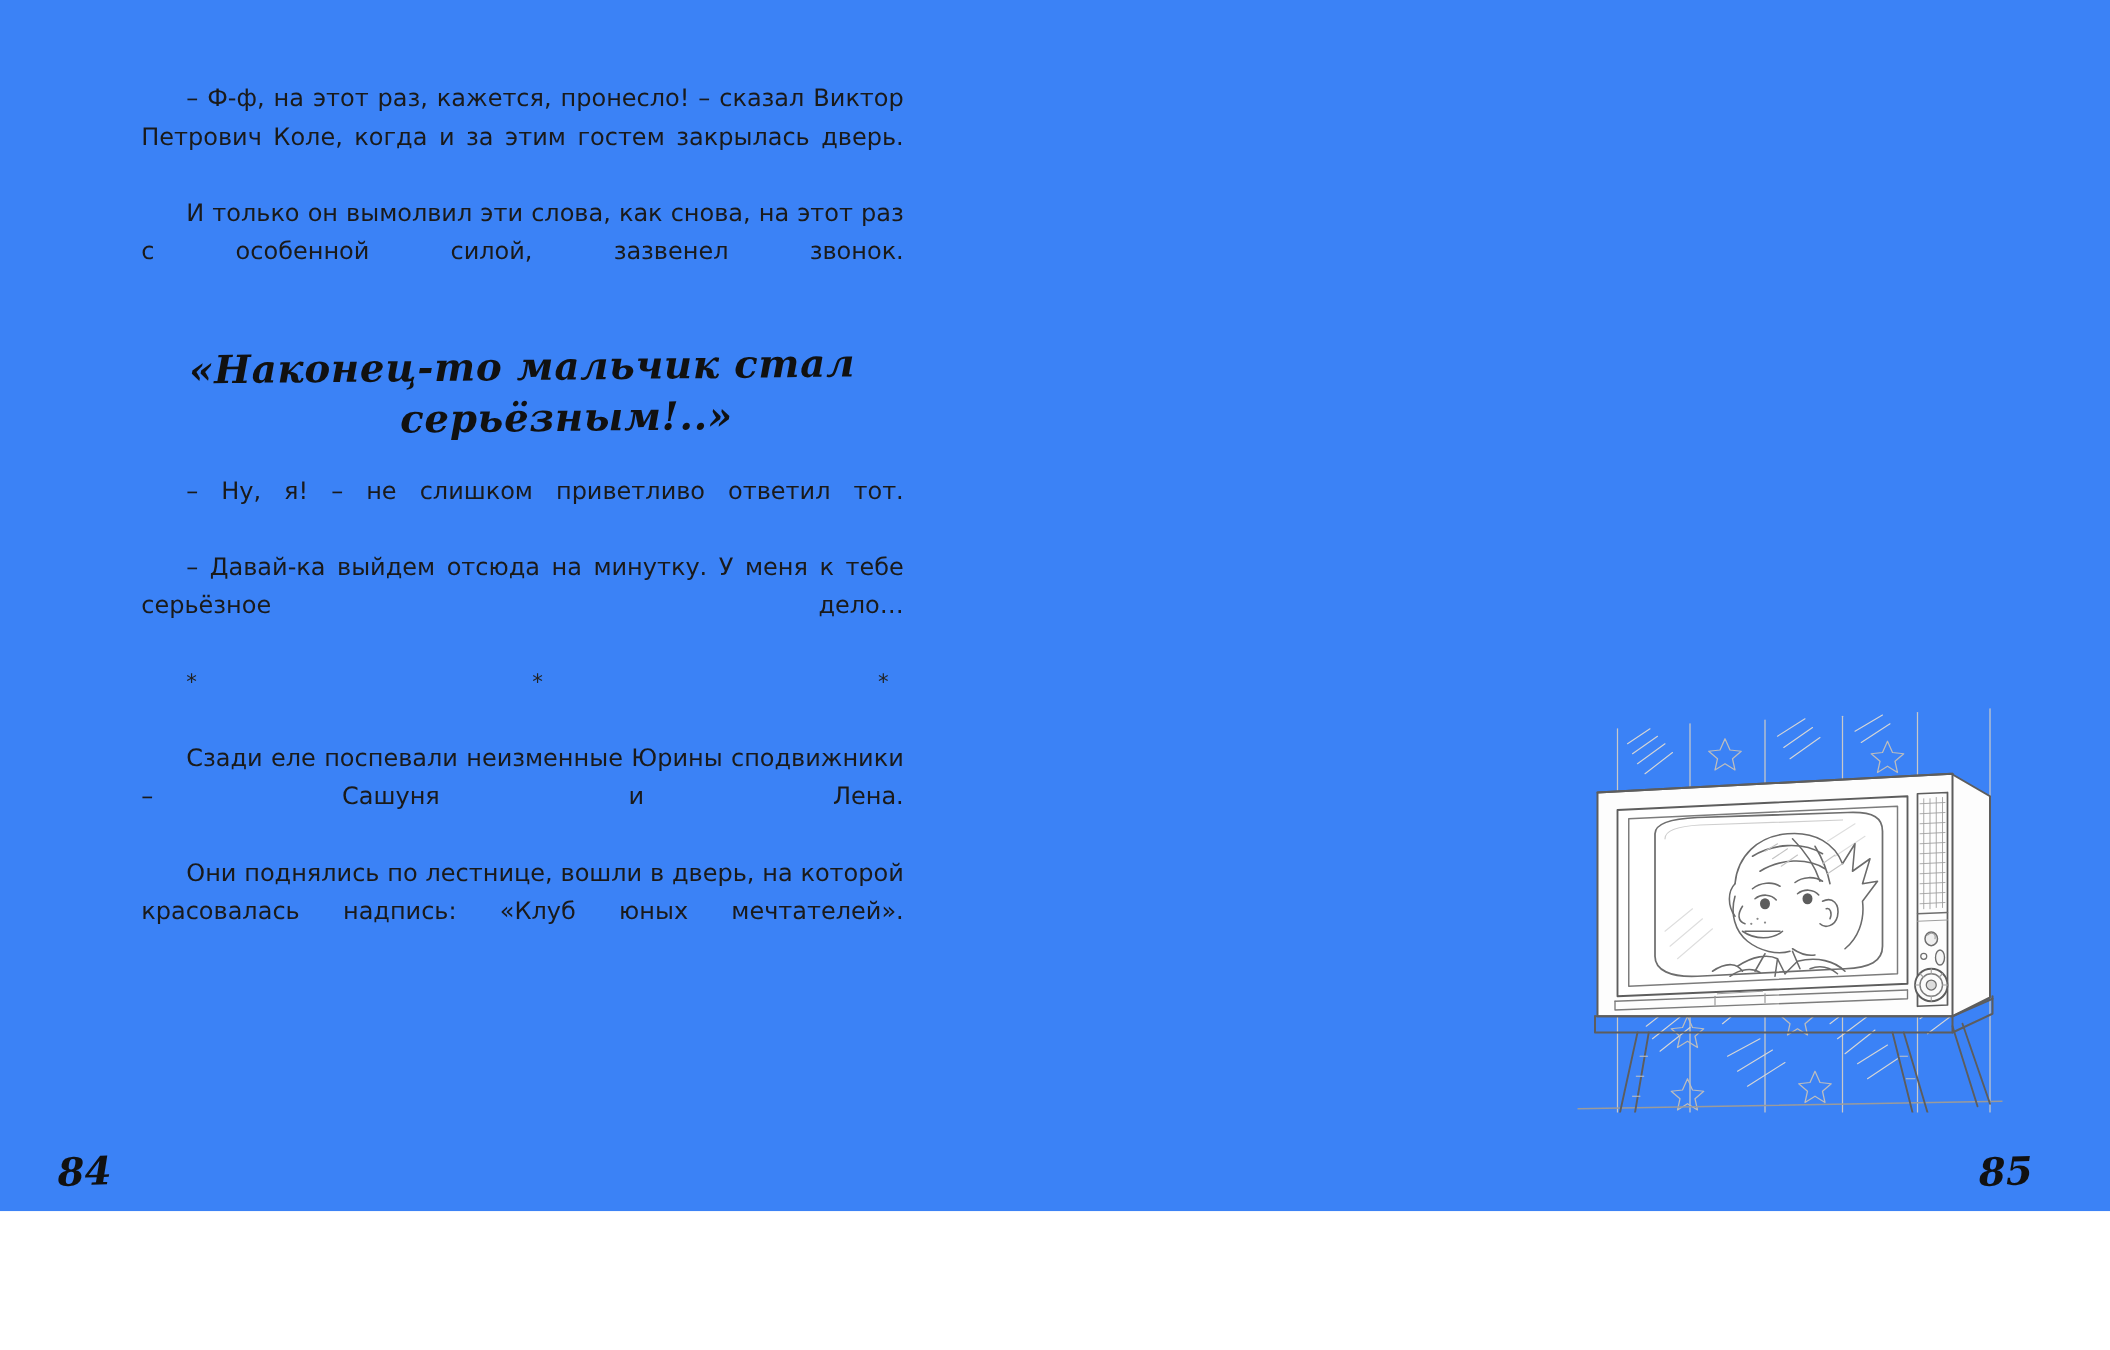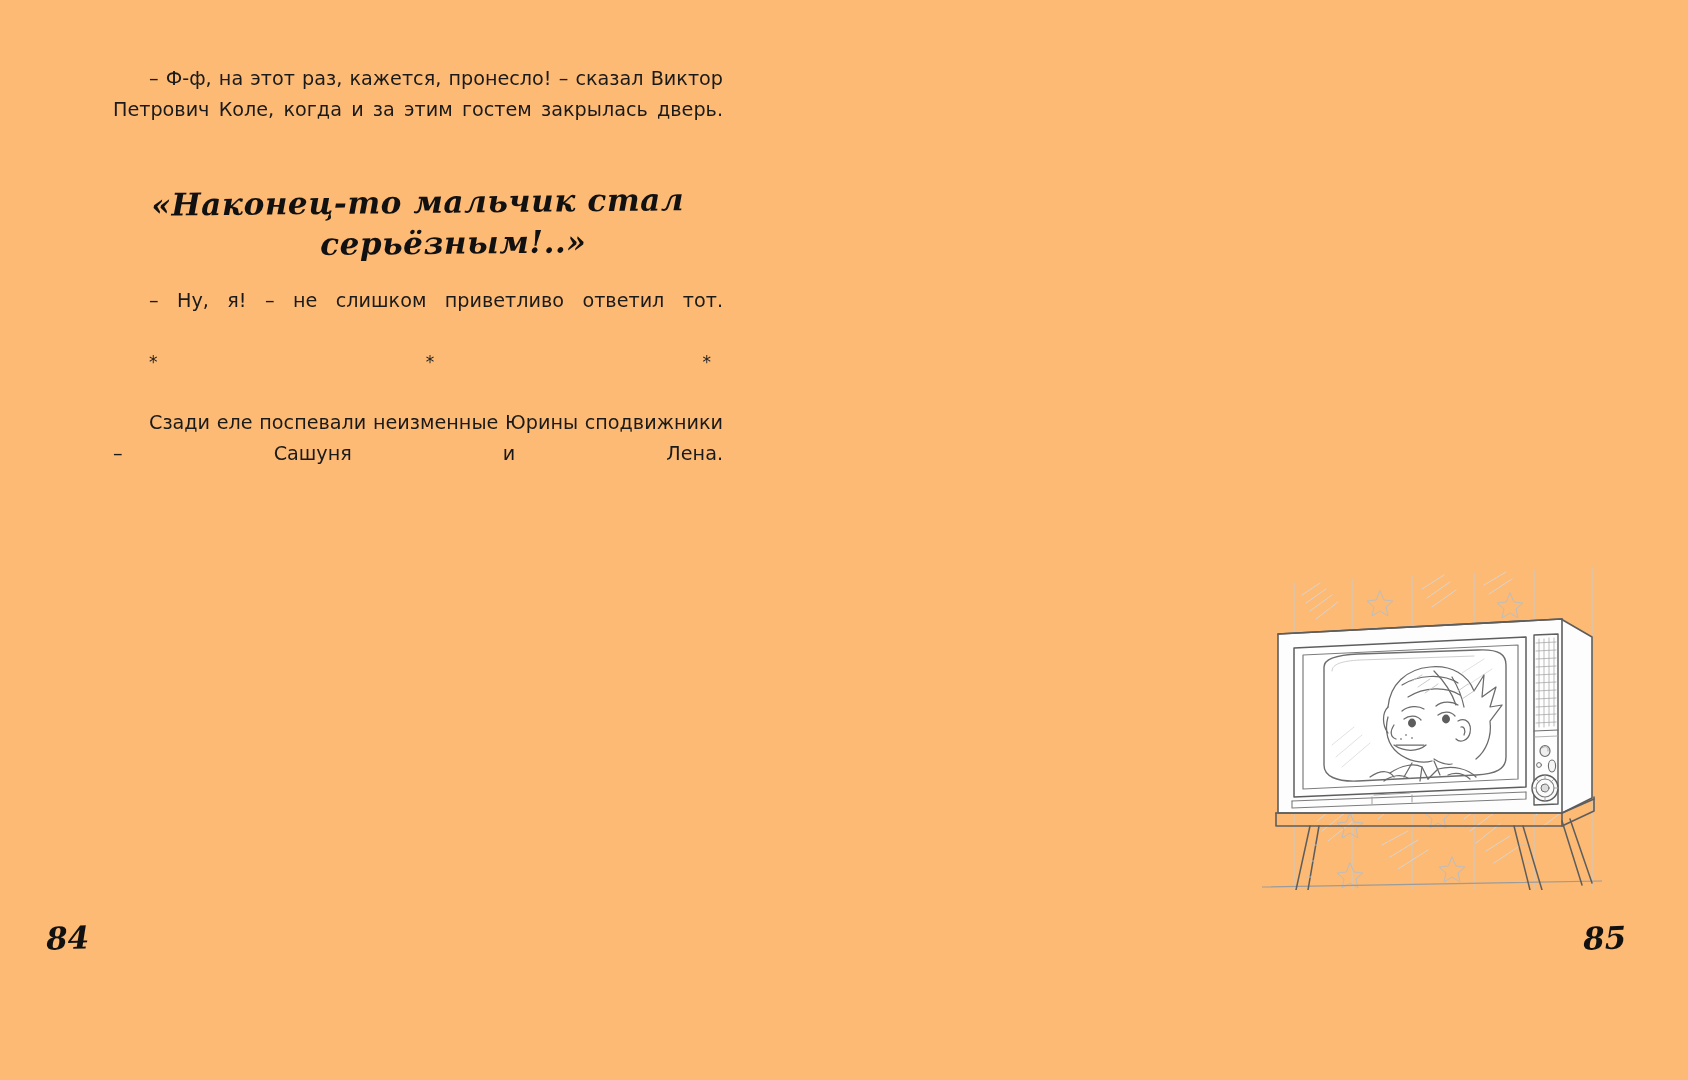--- a/index.html
+++ b/index.html
@@ -3,22 +3,22 @@
 <meta charset="utf-8">
 <style>
   html, body {
     margin: 0;
     padding: 0;
     background: #ffffff;
   }
   .page-spread {
     position: relative;
     width: 1688px;
-    height: 1080px;
-    background: #fdba74;
+    height: 969px;
+    background: #3b82f6;
     font-family: "DejaVu Sans", sans-serif;
     overflow: hidden;
   }
 
   
   .page {
     position: absolute;
     top: 0;
     height: 1080px;
   }
@@ -105,31 +105,34 @@
 </style>
 </head>
 <body>
 
 <div class="page-spread">
 
   <div class="page page-left">
     <div class="text-col col-left">
 
       <p>– Ф-ф, на этот раз, кажется, пронесло! – сказал Виктор Петрович Коле, когда и за этим гостем закрылась дверь.</p>
+      <p>И только он вымолвил эти слова, как снова, на этот раз с особенной силой, зазвенел звонок.</p>
 
       <div class="chapter-heading">
         <span class="l1">«Наконец-то мальчик стал</span>
         <span class="l2">серьёзным!..»</span>
       </div>
 
       <p>– Ну, я! – не слишком приветливо ответил тот.</p>
+      <p>– Давай-ка выйдем отсюда на минутку. У меня к тебе серьёзное дело…</p>
 
       <p class="divider">* * *</p>
 
       <p>Сзади еле поспевали неизменные Юрины сподвижники – Сашуня и Лена.</p>
+      <p>Они поднялись по лестнице, вошли в дверь, на которой красовалась надпись: «Клуб юных мечтателей».</p>
 
     </div>
 
     <div class="folio folio-left">84</div>
   </div>
 
   <div class="page page-right">
 
     <div class="folio folio-right">85</div>
   </div>

